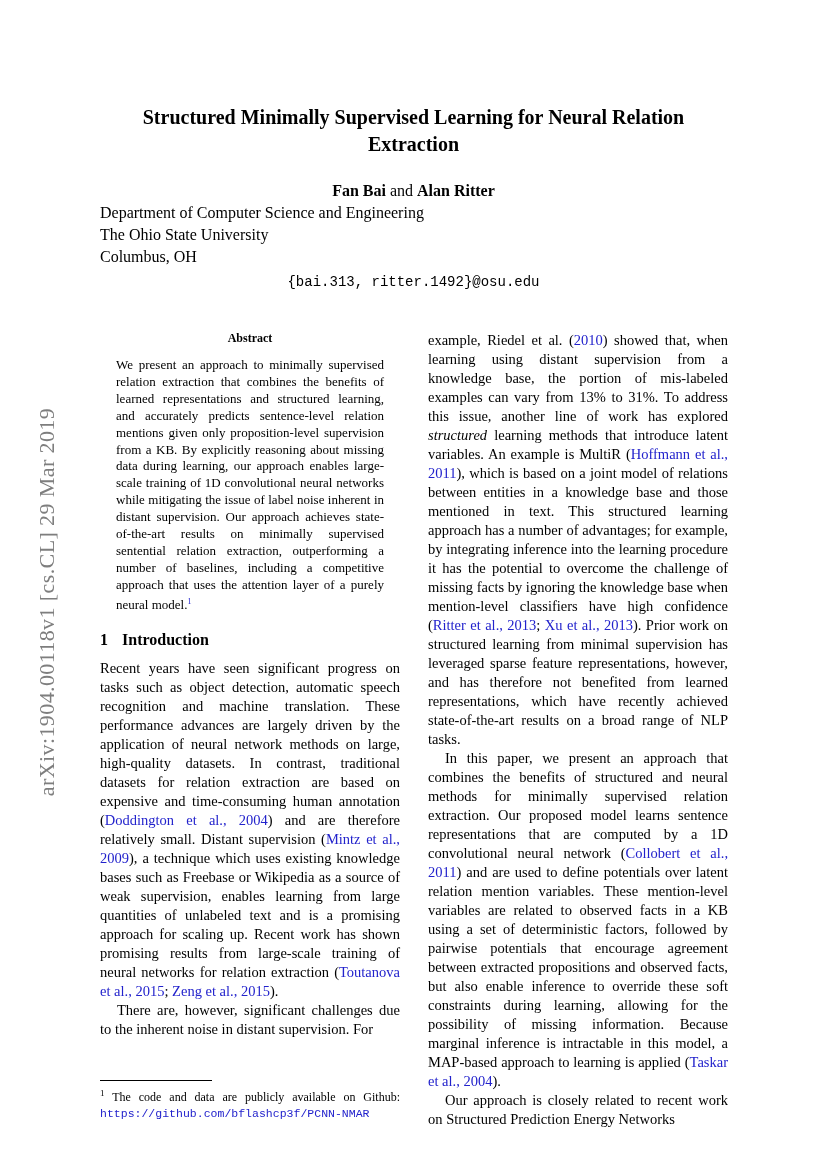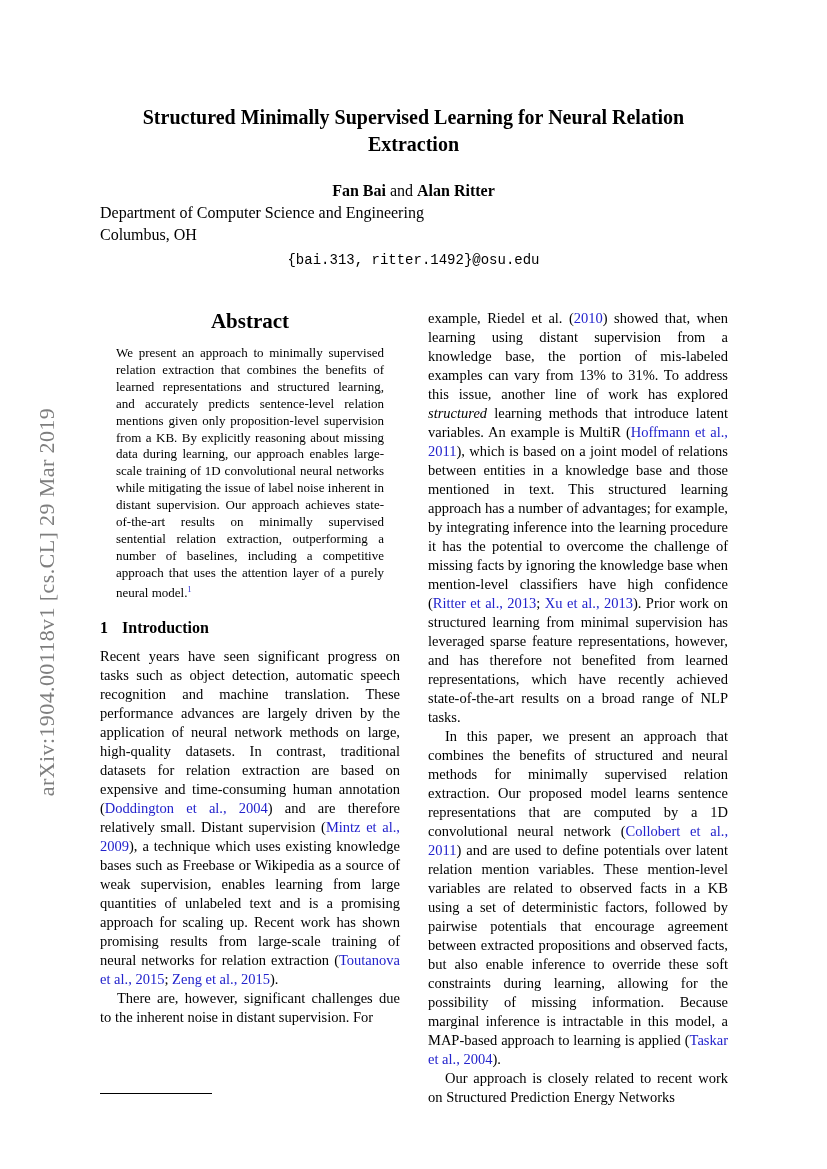--- a/index.html
+++ b/index.html
@@ -22,21 +22,21 @@
   }
   .authors { text-align:center; font-size:16px; margin-top:22px; line-height:22px; }
   .affil   { font-size:16px; line-height:22px; }
   .email   {
     text-align:center; margin-top:3px;
     font-family:"Liberation Mono","DejaVu Sans Mono",monospace;
     font-size:14px; line-height:22px;
   }
   .columns { display:flex; gap:28px; margin-top:38px; height:790px; }
   .col { width:300px; min-width:300px; display:flex; flex-direction:column; }
-  .abstract-heading { text-align:center; font-weight:bold; font-size:21px; margin-bottom:11px; }
+  .abstract-heading { text-align:center; font-weight:bold; font-size:12px; margin-bottom:11px; }
   .abstract-body {
     font-size:13px; line-height:16.9px; text-align:justify;
     padding:0 16px; hyphens:auto;
   }
   .section-heading { font-size:16px; font-weight:bold; margin:17px 0 10px; }
   .sec-num { margin-right:14px; }
   .body-par { font-size:14.5px; line-height:19px; text-align:justify; hyphens:auto; }
   .indent { text-indent:17px; }
   .footnote-block { margin-top:auto; padding-top:8px; }
   .footnote-rule { width:112px; border-top:1px solid #000; margin-bottom:5px; }
@@ -59,38 +59,40 @@
 <div class="page">
 
   <div class="arxiv-stamp">arXiv:1904.00118v1  [cs.CL]  29 Mar 2019</div>
 
   <div class="content">
 
     <h1 class="title">Structured Minimally Supervised Learning for Neural Relation Extraction</h1>
 
     <div class="authors"><span class="seg-bold">Fan Bai</span><span class="seg-plain"> and </span><span class="seg-bold">Alan Ritter</span></div>
     <div class="affil">Department of Computer Science and Engineering</div>
+    <div class="affil">The Ohio State University</div>
     <div class="affil">Columbus, OH</div>
     <div class="email">{bai.313, ritter.1492}@osu.edu</div>
 
     <div class="columns">
 
       <div class="col">
         <div class="abstract-heading">Abstract</div>
         <p class="abstract-body"><span class="seg-plain">We present an approach to minimally supervised relation extraction that combines the benefits of learned representations and structured learning, and accurately predicts sentence-level relation mentions given only proposition-level supervision from a KB. By explicitly reasoning about missing data during learning, our approach enables large-scale training of 1D convolutional neural networks while mitigating the issue of label noise inherent in distant supervision. Our approach achieves state-of-the-art results on minimally supervised sentential relation extraction, outperforming a number of baselines, including a competitive approach that uses the attention layer of a purely neural model.</span><sup class="seg-sup">1</sup></p>
 
         <h2 class="section-heading">
           <span class="sec-num">1</span><span>Introduction</span>
         </h2>
 
         <p class="body-par"><span class="seg-plain">Recent years have seen significant progress on tasks such as object detection, automatic speech recognition and machine translation. These performance advances are largely driven by the application of neural network methods on large, high-quality datasets. In contrast, traditional datasets for relation extraction are based on expensive and time-consuming human annotation (</span><span class="seg-cite">Doddington et al., 2004</span><span class="seg-plain">) and are therefore relatively small. Distant supervision (</span><span class="seg-cite">Mintz et al., 2009</span><span class="seg-plain">), a technique which uses existing knowledge bases such as Freebase or Wikipedia as a source of weak supervision, enables learning from large quantities of unlabeled text and is a promising approach for scaling up. Recent work has shown promising results from large-scale training of neural networks for relation extraction (</span><span class="seg-cite">Toutanova et al., 2015</span><span class="seg-plain">; </span><span class="seg-cite">Zeng et al., 2015</span><span class="seg-plain">).</span></p>
         <p class="body-par indent"><span class="seg-plain">There are, however, significant challenges due to the inherent noise in distant supervision. For</span></p>
 
         <div class="footnote-block">
           <div class="footnote-rule"></div>
+          <p class="footnote"><sup>1</sup> <span><span class="seg-plain">The code and data are publicly available on Github: </span><span class="seg-link">https://github.com/bflashcp3f/PCNN-NMAR</span></span></p>
         </div>
       </div>
 
       <div class="col">
         <p class="body-par"><span class="seg-plain">example, Riedel et al. (</span><span class="seg-cite">2010</span><span class="seg-plain">) showed that, when learning using distant supervision from a knowledge base, the portion of mis-labeled examples can vary from 13% to 31%. To address this issue, another line of work has explored </span><span class="seg-italic">structured</span><span class="seg-plain"> learning methods that introduce latent variables. An example is MultiR (</span><span class="seg-cite">Hoffmann et al., 2011</span><span class="seg-plain">), which is based on a joint model of relations between entities in a knowledge base and those mentioned in text. This structured learning approach has a number of advantages; for example, by integrating inference into the learning procedure it has the potential to overcome the challenge of missing facts by ignoring the knowledge base when mention-level classifiers have high confidence (</span><span class="seg-cite">Ritter et al., 2013</span><span class="seg-plain">; </span><span class="seg-cite">Xu et al., 2013</span><span class="seg-plain">). Prior work on structured learning from minimal supervision has leveraged sparse feature representations, however, and has therefore not benefited from learned representations, which have recently achieved state-of-the-art results on a broad range of NLP tasks.</span></p>
         <p class="body-par indent"><span class="seg-plain">In this paper, we present an approach that combines the benefits of structured and neural methods for minimally supervised relation extraction. Our proposed model learns sentence representations that are computed by a 1D convolutional neural network (</span><span class="seg-cite">Collobert et al., 2011</span><span class="seg-plain">) and are used to define potentials over latent relation mention variables. These mention-level variables are related to observed facts in a KB using a set of deterministic factors, followed by pairwise potentials that encourage agreement between extracted propositions and observed facts, but also enable inference to override these soft constraints during learning, allowing for the possibility of missing information. Because marginal inference is intractable in this model, a MAP-based approach to learning is applied (</span><span class="seg-cite">Taskar et al., 2004</span><span class="seg-plain">).</span></p>
         <p class="body-par indent"><span class="seg-plain">Our approach is closely related to recent work on Structured Prediction Energy Networks</span></p>
       </div>
 
     </div>

